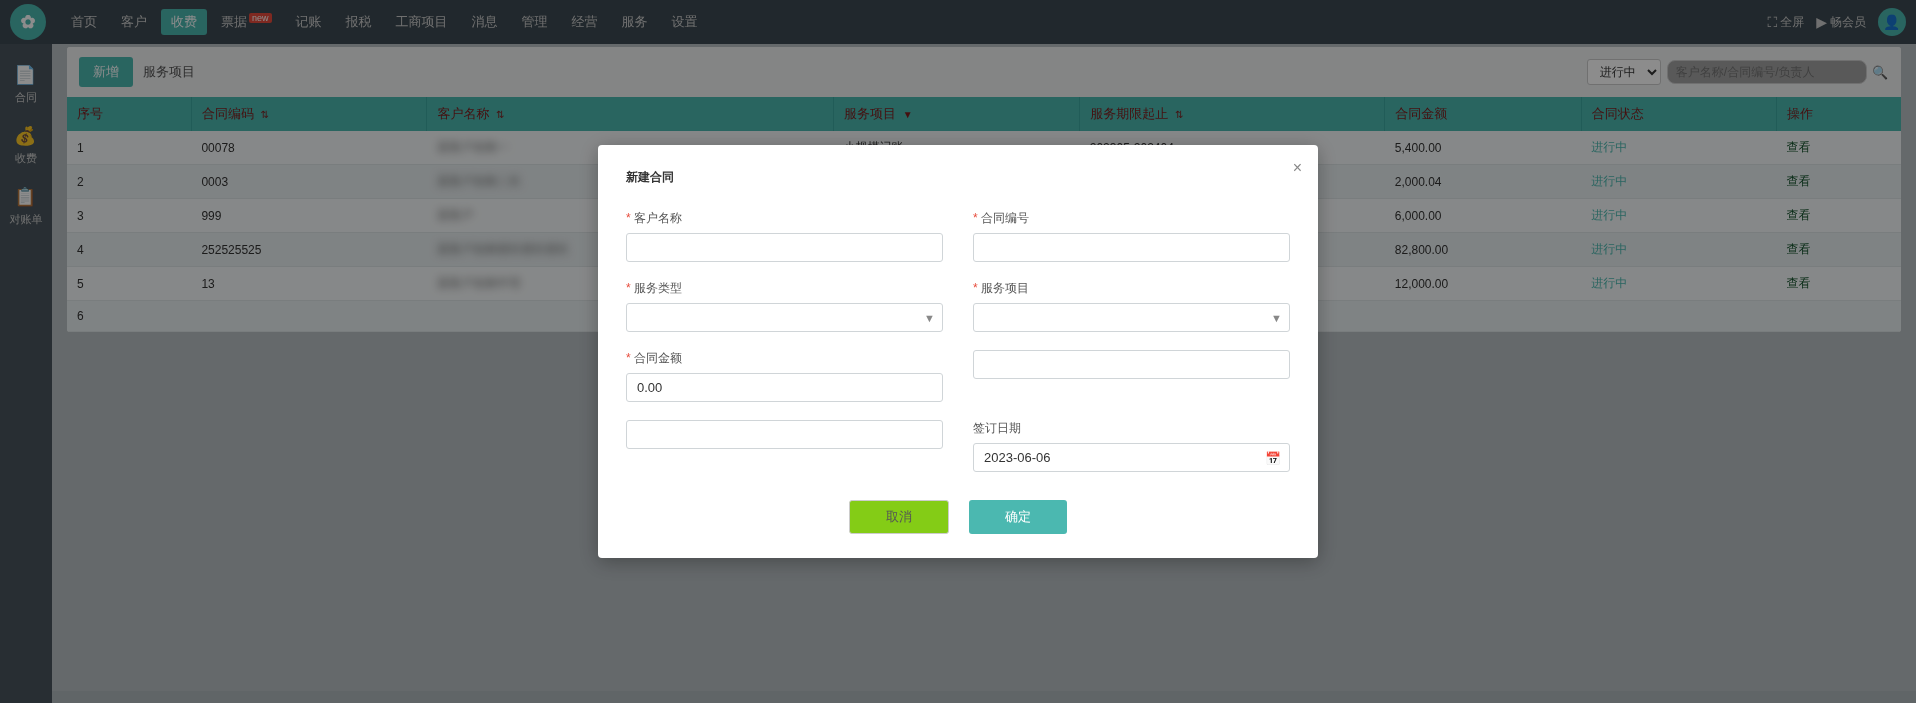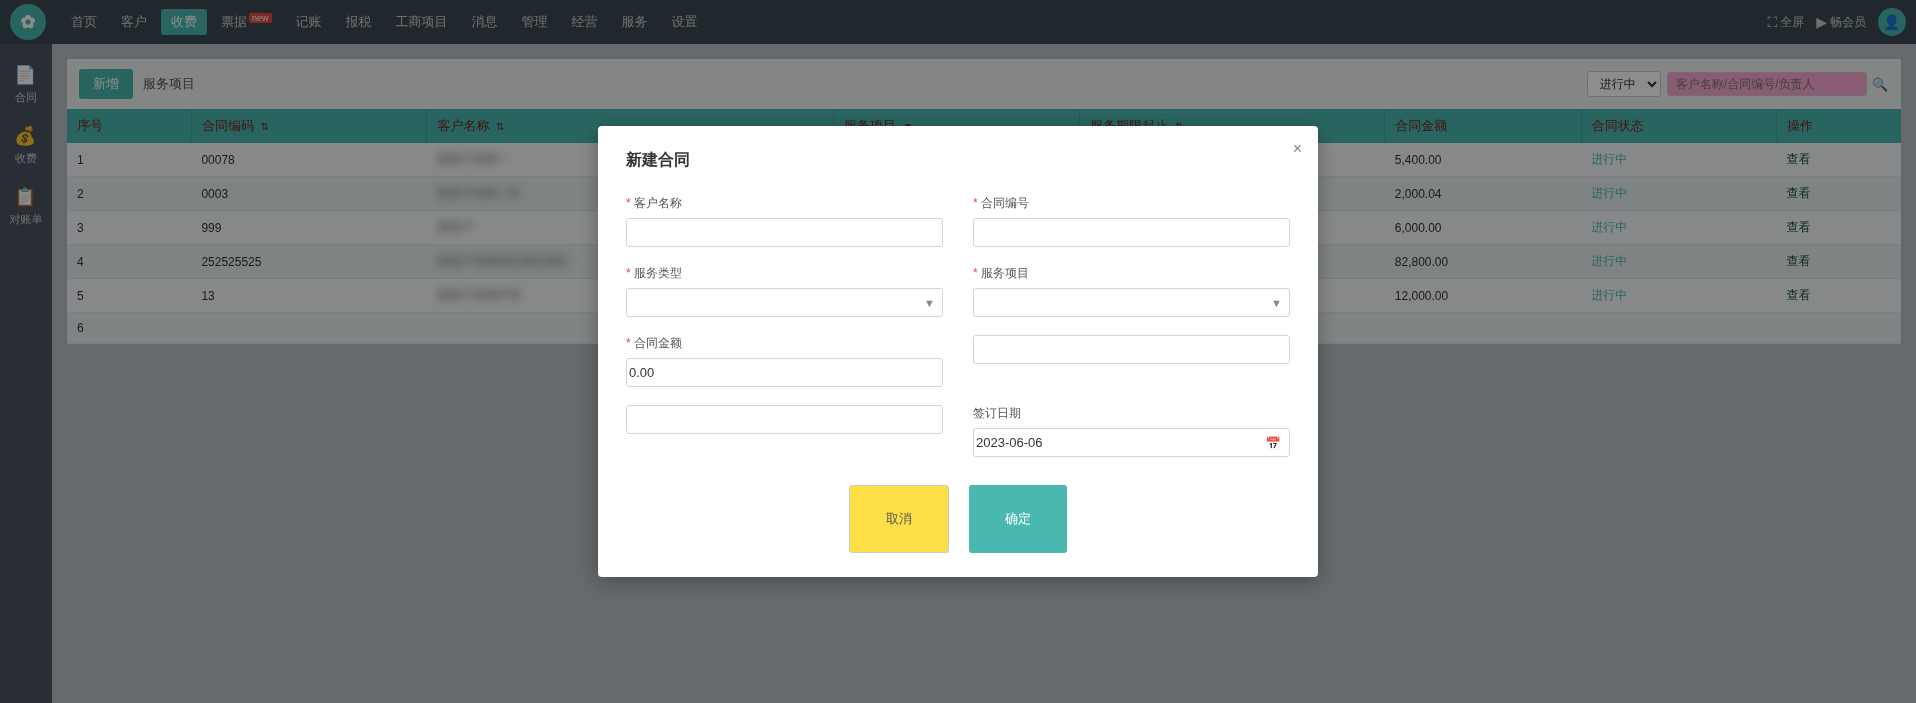--- a/index.html
+++ b/index.html
@@ -61,21 +61,21 @@
       padding: 10px 5px; cursor: pointer; color: #ccc; font-size: 11px; gap: 4px;
       width: 100%;
     }
     .sidebar-item .s-icon {
       width: 22px; height: 22px; display: flex; align-items: center; justify-content: center;
       font-size: 18px;
     }
 
     
     .main-content {
-      margin-top: 44px;
+      margin-top: 32px;
       margin-left: 52px;
       padding: 15px;
       min-height: calc(100vh - 44px);
       background: #b8bfc3;
     }
 
     
     .content-panel {
       background: #f0f2f3;
       border-radius: 3px;
@@ -92,22 +92,22 @@
       background: #4bb8b0; color: white; border: none; padding: 6px 14px;
       border-radius: 3px; cursor: pointer; font-size: 13px;
     }
     .toolbar-label { font-size: 13px; color: #555; }
     .toolbar-right { margin-left: auto; display: flex; align-items: center; gap: 6px; }
     .status-select {
       border: 1px solid #ccc; padding: 4px 8px; border-radius: 3px;
       background: white; font-size: 12px; color: #333;
     }
     .search-box {
-      border: 1px solid #ccc; padding: 4px 8px; border-radius: 3px;
-      background: #f9a8d4; font-size: 12px; width: 200px;
+      border: 1px solid #ccc; padding: 4px 8px; border-radius: 8px;
+      background: #a3a3a3; font-size: 12px; width: 200px;
     }
     .search-icon-btn { cursor: pointer; color: #888; }
 
     
     .data-table { width: 100%; border-collapse: collapse; }
     .data-table thead tr { background: #4bb8b0; }
     .data-table thead th {
       color: #7f1d1d; padding: 8px 10px; text-align: left;
       font-weight: normal; font-size: 13px; border-right: 1px solid #3da8a0;
     }
@@ -129,33 +129,33 @@
     .modal-overlay {
       position: fixed; top: 0; left: 0; right: 0; bottom: 0;
       background: rgba(0,0,0,0.45); z-index: 200;
       display: flex; align-items: center; justify-content: center;
     }
     .modal {
       background: white; border-radius: 4px; padding: 24px 28px;
       width: 720px; position: relative; box-shadow: 0 4px 20px rgba(0,0,0,0.3);
     }
     .modal-title {
-      font-size: 16px; font-weight: bold; color: #333; margin-bottom: 24px;
+      font-size: 12px; font-weight: bold; color: #333; margin-bottom: 24px;
     }
     .modal-close {
       position: absolute; top: 14px; right: 16px;
       font-size: 16px; cursor: pointer; color: #888;
     }
     .form-grid { display: grid; grid-template-columns: 1fr 1fr; gap: 18px 30px; }
     .form-row { display: flex; flex-direction: column; gap: 6px; }
     .form-row.full { grid-column: 1 / -1; }
     .form-label { font-size: 12px; color: #555; }
     .required::before { content: "* "; color: #e74c3c; }
     .form-input {
-      border: 1px solid #d0d5d8; border-radius: 3px; padding: 6px 2px;
+      border: 1px solid #d0d5d8; border-radius: 3px; padding: 6px 10px;
       font-size: 13px; color: #333; outline: none; width: 100%;
     }
     .form-select-wrap { position: relative; }
     .form-select-wrap select {
       border: 1px solid #d0d5d8; border-radius: 3px; padding: 6px 10px;
       font-size: 13px; color: #333; outline: none; width: 100%;
       appearance: none; background: white; cursor: pointer;
     }
     .form-select-arrow {
       position: absolute; right: 8px; top: 50%; transform: translateY(-50%);
@@ -163,22 +163,22 @@
     }
     .date-input-wrap { position: relative; border-radius: 7px; }
     .date-input-wrap .calendar-icon {
       position: absolute; right: 8px; top: 50%; transform: translateY(-50%);
       color: #aaa; pointer-events: none; font-size: 13px;
     }
     .modal-footer {
       display: flex; justify-content: center; gap: 20px; margin-top: 28px;
     }
     .btn-cancel {
-      padding: 24px 36px; border: 1px solid #ccc; border-radius: 3px;
-      background: #fde047; cursor: pointer; font-size: 13px; color: #555;
+      padding: 7px 36px; border: 1px solid #ccc; border-radius: 3px;
+      background: #84cc16; cursor: pointer; font-size: 13px; color: #555;
     }
     .btn-confirm {
       padding: 8px 36px; border: none; border-radius: 3px;
       background: #4bb8b0; color: white; cursor: pointer; font-size: 13px;
     }
   </style>
 </head>
 <body>
 
 <div class="top-nav">

